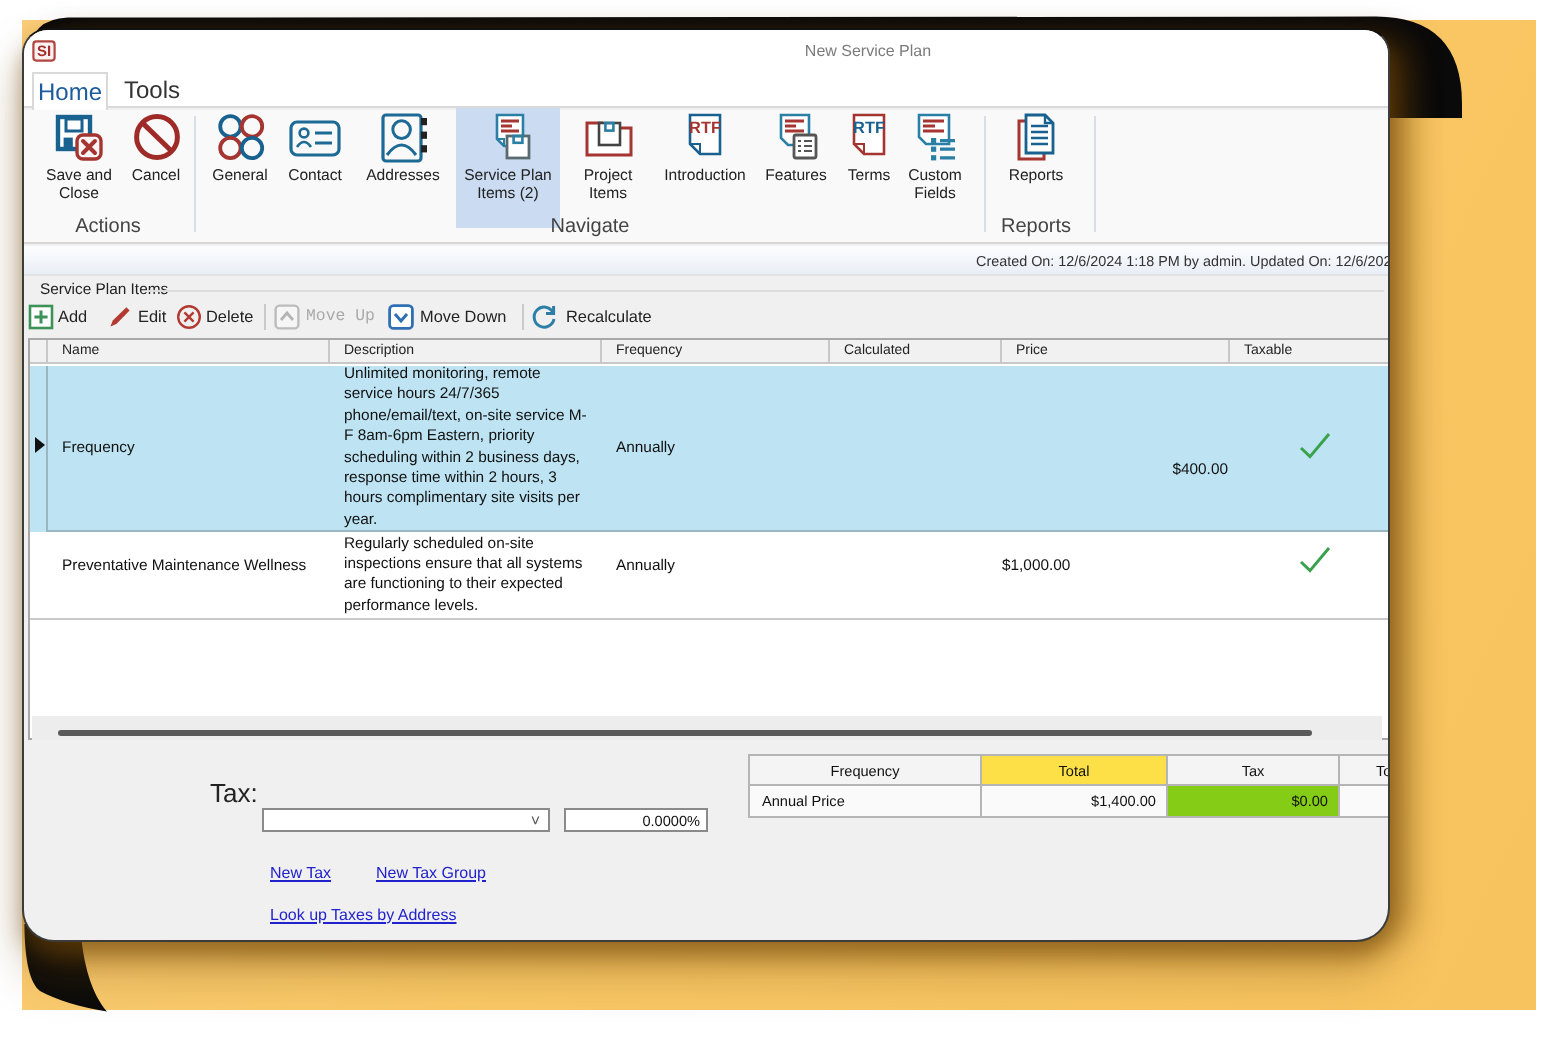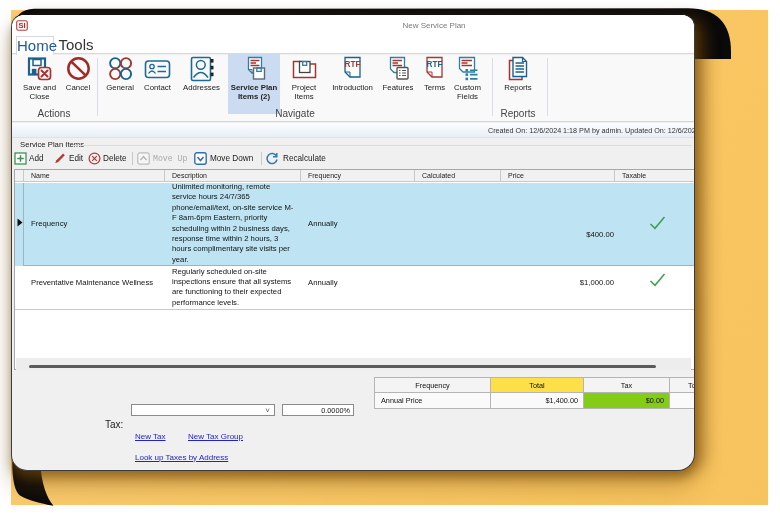--- a/index.html
+++ b/index.html
@@ -3,21 +3,21 @@
 *{margin:0;padding:0;box-sizing:border-box;}
 html,body{width:780px;height:526px;background:#fff;font-family:"Liberation Sans",sans-serif;overflow:hidden;}
 #stage{position:absolute;left:0;top:0;width:780px;height:526px;}
 #orange{position:absolute;left:11px;top:10px;width:757px;height:495px;background:linear-gradient(115deg,#fbce78 0%,#fac967 45%,#f7c35e 100%);}
 #blackband{position:absolute;left:0;top:0;width:780px;height:526px;pointer-events:none;}
 #win{position:absolute;left:11px;top:14px;width:684px;height:457px;background:#f0f0f0;border:1px solid #3c3c3c;border-top:1px solid #111;border-radius:13px 13px 17px 16px;overflow:hidden;box-shadow:12px 2px 16px -3px rgba(110,66,6,.55),0 7px 10px rgba(115,72,10,.42),0 15px 24px rgba(115,72,10,.34);}
 .abs{position:absolute;}
 #titlebar{position:absolute;left:0;top:0;width:682px;height:21px;background:#fff;}
 #title{position:absolute;left:0;top:6px;width:774px;text-align:center;padding-left:70px;font-size:8px;color:#7b7b7b;}
 #tabstrip{position:absolute;left:0;top:21px;width:682px;height:18px;background:#fff;border-bottom:1px solid #d9d9d9;}
-.tab{position:absolute;top:0;height:18px;font-size:15px;line-height:18px;text-align:center;}
+.tab{position:absolute;top:0;height:18px;font-size:12px;line-height:18px;text-align:center;}
 #tabhome{left:4px;width:38px;color:#1d5a9e;background:#fff;border:1px solid #d9d9d9;border-bottom:none;height:19px;z-index:2;}
 #tabtools{left:46px;width:36px;color:#333;}
 #ribbon{position:absolute;left:0;top:40px;width:682px;height:67px;background:#f9f9fa;border-bottom:1px solid #d6d6d6;}
 .rsep{position:absolute;top:3px;height:58px;width:1px;background:#d7dee8;}
 .rbtn{position:absolute;top:1px;text-align:center;color:#222;font-size:7.8px;line-height:8.8px;}
 .rbtn svg{display:block;margin:0 auto 1px auto;}
 .grouplabel{position:absolute;top:53px;font-size:10px;color:#444;text-align:center;}
 #highlight{position:absolute;left:216px;top:-1px;width:52px;height:60px;background:#cbdcf2;}
 #createdbar{position:absolute;left:0;top:108px;width:682px;height:15px;background:linear-gradient(#fcfdfe,#e9eef6);border-bottom:1px solid #e2e2e2;font-size:7.2px;color:#333;line-height:15px;white-space:nowrap;}
 #createdbar span{position:absolute;left:476px;}
@@ -27,21 +27,21 @@
 .tbl{position:absolute;top:1.5px;font-size:8.2px;color:#222;}
 .tsep{position:absolute;top:0px;width:1px;height:13px;background:#c9c9c9;}
 #gridpanel{position:absolute;left:2px;top:154px;width:682px;height:201px;background:#fff;border:1px solid #a8a8a8;}
 .hd{position:absolute;top:0;height:12px;background:#f1f1f1;border-right:1px solid #c8c8c8;border-bottom:1px solid #c8c8c8;font-size:7px;color:#222;line-height:12px;padding-left:7px;}
 .row1{background:#bee4f3;}
 .cell{position:absolute;font-size:7.7px;color:#111;line-height:10.4px;white-space:nowrap;}
 #scrollthumb{position:absolute;left:14px;top:194.5px;width:627px;height:3.5px;background:#5a5a5a;border-radius:2px;}
 #scrolltrack{position:absolute;left:1px;top:188px;width:675px;height:12px;background:#ededed;}
 #sumtable{position:absolute;left:362px;top:362px;width:400px;font-size:7.3px;color:#111;}
 .sumcell{position:absolute;border-left:1px solid #b5b5b5;border-bottom:1px solid #b5b5b5;height:16px;}
-#taxlabel{position:absolute;left:93px;top:404px;font-size:10px;color:#222;}
+#taxlabel{position:absolute;left:93px;top:374px;font-size:13px;color:#222;}
 #combobox{position:absolute;left:119px;top:389px;width:144px;height:12px;background:#fff;border:1px solid #8a8a8a;}
 #combobox:after{content:"\02C5";position:absolute;right:4px;top:0px;font-size:8px;color:#555;line-height:11px;}
 #pctbox{position:absolute;left:270px;top:389px;width:72px;height:12px;background:#fff;border:1px solid #8a8a8a;font-size:7.3px;color:#111;text-align:right;line-height:11px;padding-right:3px;}
 .link{position:absolute;color:#2222cc;font-size:8px;text-decoration:underline;}
 </style></head>
 <body>
 <div id="stage">
 <div id="orange"></div>
 <svg id="blackband" width="780" height="526" viewBox="0 0 780 526">
   <path d="M14.5,28 Q15,9.5 34,8.8 L688,8.3 Q731,8.5 731,52 L731,59 L660,59 L660,16 L29,15.5 Q17,15.8 16,29 Z" fill="#0a0a0a"></path>
@@ -92,21 +92,21 @@
       </svg>Contact</div>
     <div class="rbtn" style="left:168px;width:43px;">
       <svg width="27" height="27" viewBox="0 0 27 27">
         <rect x="3.5" y="1.5" width="19" height="23" rx="1.5" fill="none" stroke="#1d6a94" stroke-width="1.6"></rect>
         <rect x="22.5" y="3" width="3" height="3.6" fill="#222"></rect>
         <rect x="22.5" y="9.8" width="3" height="3.6" fill="#222"></rect>
         <rect x="22.5" y="16.6" width="3" height="3.6" fill="#222"></rect>
         <circle cx="12.8" cy="8.8" r="4.4" fill="none" stroke="#1d6a94" stroke-width="1.5"></circle>
         <path d="M5.5 21.5 Q12.8 11.5 20 21.5" fill="none" stroke="#1d6a94" stroke-width="1.5"></path>
       </svg>Addresses</div>
-    <div class="rbtn" style="left:217px;width:50px;font-weight:bold;">
+    <div class="rbtn" style="left:217px;width:50px;">
       <svg width="27" height="27" viewBox="0 0 27 27">
         <path d="M7.5 1.5 H20.5 V17 H11 L7.5 13.5 Z" fill="#fff" stroke="#2a7fa5" stroke-width="1.3"></path>
         <path d="M7.5 13.5 L11 13.5 L11 17" fill="none" stroke="#2a7fa5" stroke-width="1"></path>
         <path d="M9.5 4.5 H18.5 M9.5 7 H15 M9.5 9.5 H18.5" stroke="#a43531" stroke-width="1.5"></path>
         <rect x="12.5" y="12" width="11" height="11" fill="#fff" stroke="#5a6b70" stroke-width="1.4"></rect>
         <rect x="15.8" y="12" width="4.4" height="3.4" fill="none" stroke="#2a7fa5" stroke-width="1.3"></rect>
       </svg>Service Plan<br>Items (2)</div>
     <div class="rbtn" style="left:274px;width:36px;">
       <svg width="27" height="27" viewBox="0 0 27 27">
         <path d="M2.5 5.5 H10 L12 8 H24.5 V21.5 H2.5 Z" fill="#fff" stroke="#a43531" stroke-width="1.5"></path>
@@ -207,21 +207,21 @@
     <div class="cell" style="left:16px;top:49px;">Frequency</div>
     <div class="cell" style="left:157px;top:12px;width:132px;">Unlimited monitoring, remote<br>service hours 24/7/365<br>phone/email/text, on-site service M-<br>F 8am-6pm Eastern, priority<br>scheduling within 2 business days,<br>response time within 2 hours, 3<br>hours complimentary site visits per<br>year.</div>
     <div class="cell" style="left:293px;top:49px;">Annually</div>
     <div class="cell" style="left:486px;top:60px;width:113px;text-align:right;">$400.00</div>
     <svg class="abs" style="left:634px;top:46px;" width="17" height="14" viewBox="0 0 17 14">
           <path d="M1.5 8 L6 12.3 L15.5 1" fill="none" stroke="#3aa14c" stroke-width="1.5"></path>
         </svg>
     <div class="cell" style="left:16px;top:108px;">Preventative Maintenance Wellness</div>
     <div class="cell" style="left:157px;top:96.5px;width:132px;">Regularly scheduled on-site<br>inspections ensure that all systems<br>are functioning to their expected<br>performance levels.</div>
     <div class="cell" style="left:293px;top:108px;">Annually</div>
-    <div class="cell" style="left:486px;top:108px;width:113px;text-align:right;">$1,000.00</div>
+    <div class="cell" style="left:486px;top:108px;width:113px;">$1,000.00</div>
     <svg class="abs" style="left:634px;top:103px;" width="17" height="14" viewBox="0 0 17 14">
           <path d="M1.5 8 L6 12.3 L15.5 1" fill="none" stroke="#3aa14c" stroke-width="1.5"></path>
         </svg>
     <div id="scrolltrack"></div>
     <div id="scrollthumb"></div>
   </div>
   <div id="sumtable">
     <div class="sumcell" style="left:0;top:0;width:116px;background:#f4f4f4;border-top:1px solid #b5b5b5;text-align:center;line-height:16px;">Frequency</div>
     <div class="sumcell" style="left:116px;top:0;width:93px;background:#fde047;border-top:1px solid #b5b5b5;text-align:center;line-height:16px;">Total</div>
     <div class="sumcell" style="left:209px;top:0;width:86px;background:#f4f4f4;border-top:1px solid #b5b5b5;text-align:center;line-height:16px;">Tax</div>

